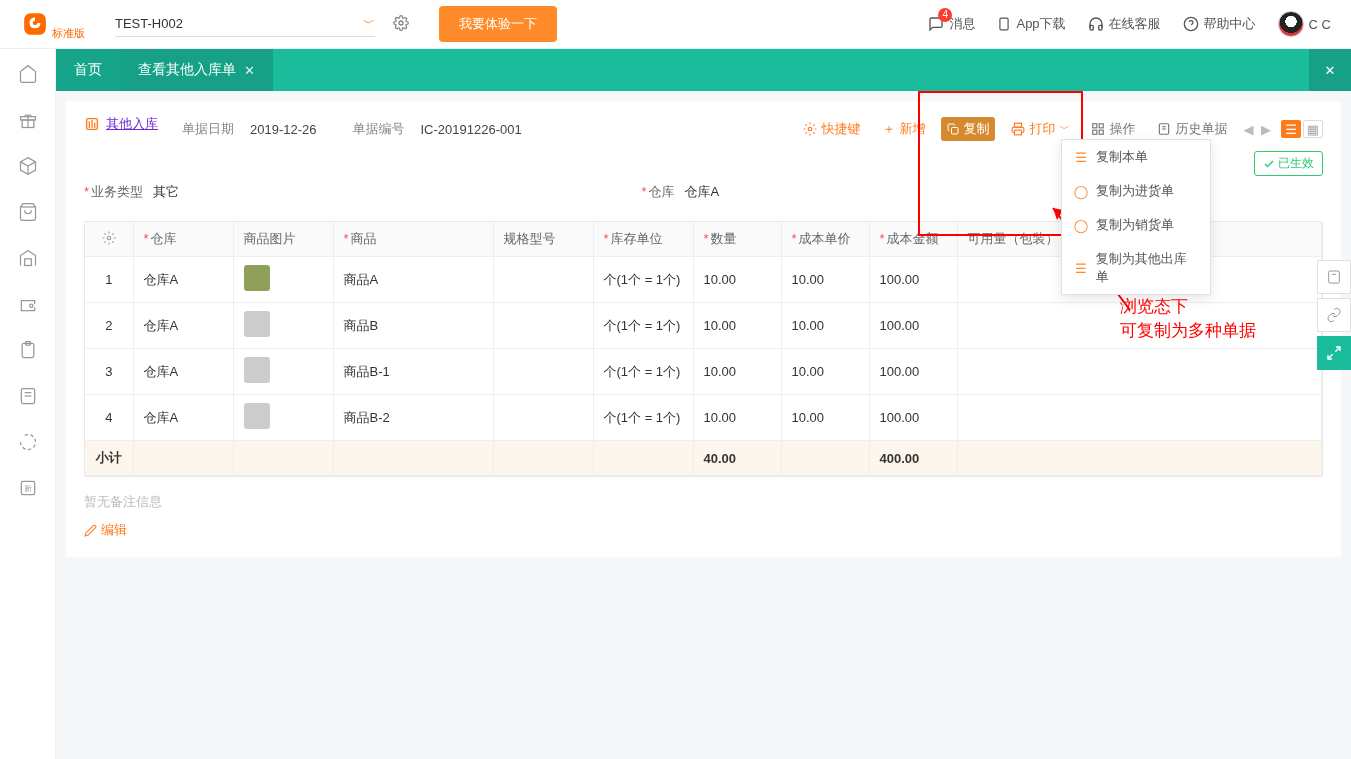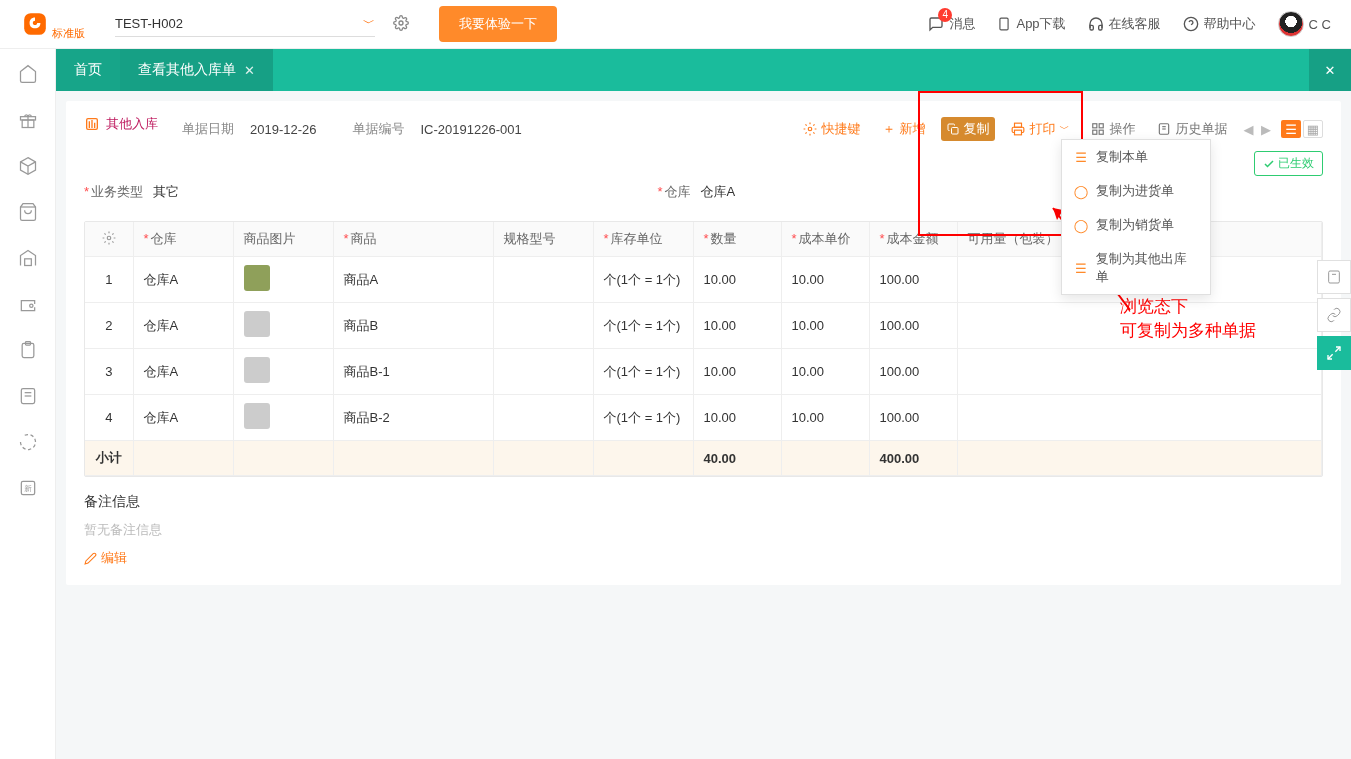--- a/index.html
+++ b/index.html
@@ -32,21 +32,21 @@
 .tab.active { background:#16a085; }
 .tab .x { font-size:13px; opacity:.85; }
 .tabstrip .close-all { margin-left:auto; width:42px; display:flex; align-items:center; justify-content:center; color:#fff; background:#16a085; cursor:pointer; }
 
 
 .main { position:absolute; left:56px; right:0; top:91px; bottom:0; background:#f5f7f8; padding:10px 10px 0 10px; display:flex; flex-direction:column; }
 .card { background:#fff; border-radius:2px; padding:14px 18px 18px 18px; position:relative; }
 
 
 .doc-hdr { display:flex; align-items:center; gap:16px; position:relative; }
-.doc-tab { display:flex; align-items:center; gap:6px; color:#be185d; font-weight:500; padding:0 8px 10px 0; }
+.doc-tab { display:flex; align-items:center; gap:6px; color:#6d28d9; font-weight:500; padding:0 8px 10px 0;text-decoration:underline; }
 .doc-tab svg {width:16px;height:16px;}
 .meta-label { color:#888; }
 .meta-val { color:#444; }
 .actions { margin-left:auto; display:flex; align-items:center; gap:10px; color:#555; font-size:13px; }
 .act { display:flex; align-items:center; gap:4px; cursor:pointer; padding:3px 6px; border-radius:3px; }
 .act.shortcut { color:#ff7a1a; }
 .act.new { color:#ff7a1a; }
 .act.copy { background:#d68a2e; color:#fff; }
 .act.print { color:#ff7a1a; }
 .act.ops { color:#777; }
@@ -59,21 +59,21 @@
 
 
 .dropdown { position:absolute; top:24px; right:112px; width:150px; background:#fff; border:1px solid #e0e0e0; box-shadow:0 4px 12px rgba(0,0,0,.1); z-index:10; }
 .dd-item { padding:8px 12px; display:flex; align-items:center; gap:8px; cursor:pointer; color:#555; }
 .dd-ico { width:14px; height:14px; display:inline-flex; align-items:center; justify-content:center; color:#ff8a2a; }
 
 
 .status-pill { position:absolute; right:18px; top:50px; border:1px solid #2ecc71; color:#2ecc71; border-radius:3px; padding:3px 8px; font-size:12px; display:flex; align-items:center; gap:3px; }
 
 
-.formrow { display:flex; margin-top:40px; gap:16px; }
+.formrow { display:flex; margin-top:40px; gap:0; }
 .field { width:33%; display:flex; align-items:center; gap:10px; }
 .req { color:#ff4d4f; margin-right:2px;}
 .flabel { color:#666; }
 .fval { color:#333; }
 
 
 .tbl { margin-top:20px; border:1px solid #e8e8e8; border-radius:2px; overflow:hidden; }
 .tbl table { width:100%; border-collapse:collapse; table-layout:fixed; }
 .tbl th, .tbl td { border-right:1px solid #eee; border-bottom:1px solid #eee; padding:8px 10px; text-align:left; font-weight:normal; font-size:13px; }
 .tbl th { background:#fafafa; color:#666; }
@@ -440,21 +440,20 @@
                 <td>40.00</td>
                 <td></td>
                 <td>400.00</td>
                 <td></td>
               </tr>
             </tbody>
         </table>
       </div>
 
       <div class="remarks">
-        <h4>备注信息</h4>
         <div class="none">暂无备注信息</div>
         <div class="edit-link">
           <svg width="13" height="13" viewBox="0 0 24 24" fill="none" stroke="#ff7a1a" stroke-width="2">
               <path d="M17 3a2.8 2.8 0 0 1 4 4L7.5 20.5 2 22l1.5-5.5L17 3z"></path>
             </svg>
           <span>编辑</span>
         </div>
       </div>
     </div>
 

